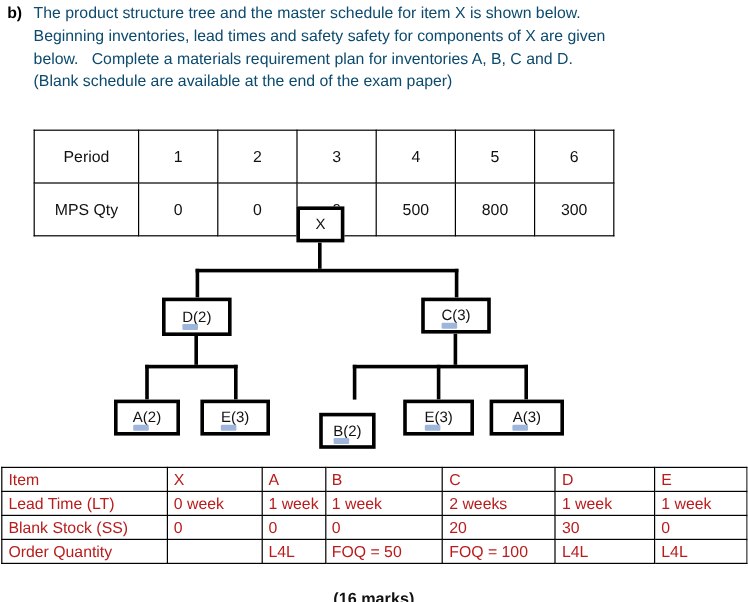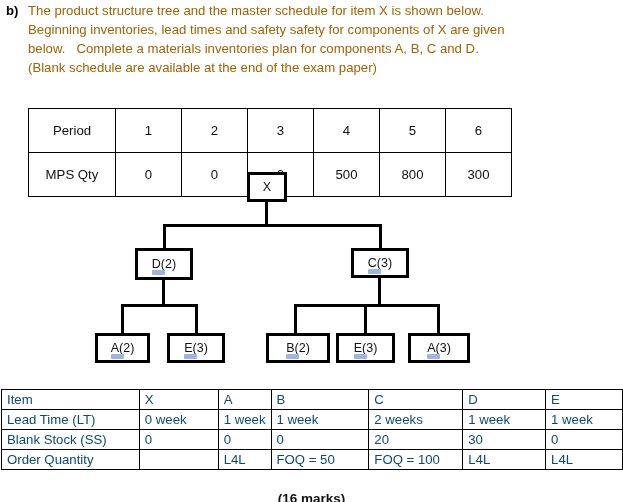--- a/index.html
+++ b/index.html
@@ -21,21 +21,21 @@
     position: absolute;
     left: 0px;
     top: 0px;
     width: 623px;
   }
   .q-line {
     position: absolute;
     font-size: 13.2px;
     line-height: 19px;
     white-space: pre;
-    color: #a16207;
+    color: #0c4a6e;
   }
   .q-marker {
     position: absolute;
     left: 6px;
     top: 1px;
     font-size: 13.2px;
     line-height: 19px;
     font-weight: bold;
   }
   .q-body-1 { left: 28px; top: 1px; }
@@ -111,21 +111,21 @@
     border-collapse: collapse;
     table-layout: fixed;
   }
   #item-table td {
     border: 1px solid #000000;
     height: 19px;
     font-size: 13.2px;
     text-align: left;
     vertical-align: middle;
     padding: 0 5px;
-    color: #0c4a6e;
+    color: #b91c1c;
     white-space: nowrap;
   }
   #item-table td.row-head { width: 127px; }
   #item-table td.c-x { width: 68px; }
   #item-table td.c-a { width: 41px; }
   #item-table td.c-b { width: 87px; }
   #item-table td.c-c { width: 83px; }
   #item-table td.c-d { width: 72px; }
   #item-table td.c-e { width: 66px; }
 
@@ -141,21 +141,21 @@
     color: #111111;
   }
 </style>
 </head>
 <body>
 
 <div id="question-block" data-name="question-block">
   <div class="q-marker" data-name="question-marker">b)</div>
   <div class="q-line q-body-1" data-name="question-line-1">The product structure tree and the master schedule for item X is shown below.</div>
   <div class="q-line q-body-2" data-name="question-line-2">Beginning inventories, lead times and safety safety for components of X are given</div>
-  <div class="q-line q-body-3" data-name="question-line-3">below.   Complete a materials inventories plan for components A, B, C and D.</div>
+  <div class="q-line q-body-3" data-name="question-line-3">below.   Complete a materials requirement plan for inventories A, B, C and D.</div>
   <div class="q-line q-body-4" data-name="question-line-4">(Blank schedule are available at the end of the exam paper)</div>
 </div>
 
 <table id="mps-table" data-name="mps-table">
   <tbody>
       <tr data-name="table-row">
     <td class="label-cell" data-name="mps-row-label-period">Period</td>
     <td class="val-cell" data-name="mps-period-1">1</td>
     <td class="val-cell" data-name="mps-period-2">2</td>
     <td class="val-cell" data-name="mps-period-3">3</td>
@@ -206,21 +206,21 @@
   <div class="edge-v" data-name="tree-edge-c-to-b" style="left:294px; top:144px; height:29px;"></div>
   <div class="edge-v" data-name="tree-edge-c-to-e" style="left:364px; top:144px; height:29px;"></div>
   <div class="edge-v" data-name="tree-edge-c-to-a" style="left:437px; top:144px; height:29px;"></div>
 
   <div class="node" data-name="tree-node-a-under-d" style="left:95px; top:173px; width:55px; height:30px;">
     <span class="lbl" data-name="tree-node-a-under-d-label">A(2)</span>
   </div>
   <div class="node" data-name="tree-node-e-under-d" style="left:167px; top:173px; width:58px; height:30px;">
     <span class="lbl" data-name="tree-node-e-under-d-label">E(3)</span>
   </div>
-  <div class="node" data-name="tree-node-b-under-c" style="left:266px; top:173px; width:64px; height:30px;">
+  <div class="node" data-name="tree-node-b-under-c" style="left:266px; top:184px; width:47px; height:30px;">
     <span class="lbl" data-name="tree-node-b-under-c-label">B(2)</span>
   </div>
   <div class="node" data-name="tree-node-e-under-c" style="left:336px; top:173px; width:59px; height:30px;">
     <span class="lbl" data-name="tree-node-e-under-c-label">E(3)</span>
   </div>
   <div class="node" data-name="tree-node-a-under-c" style="left:408px; top:173px; width:62px; height:30px;">
     <span class="lbl" data-name="tree-node-a-under-c-label">A(3)</span>
   </div>
 </div>
 

